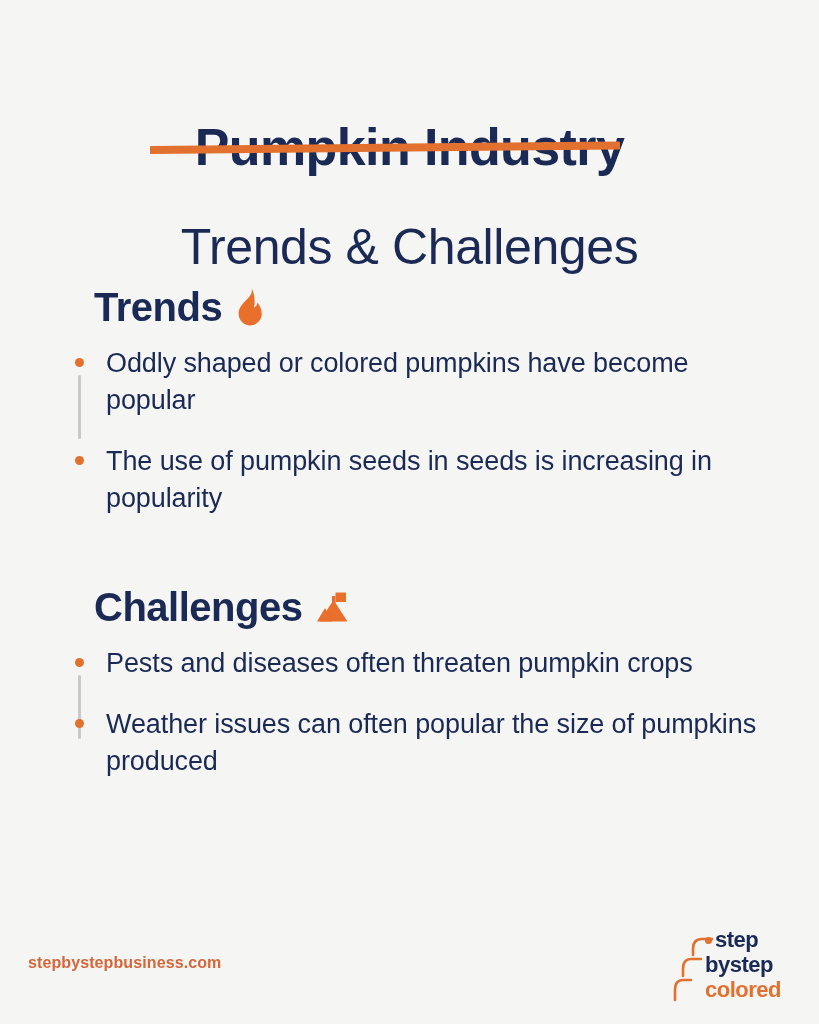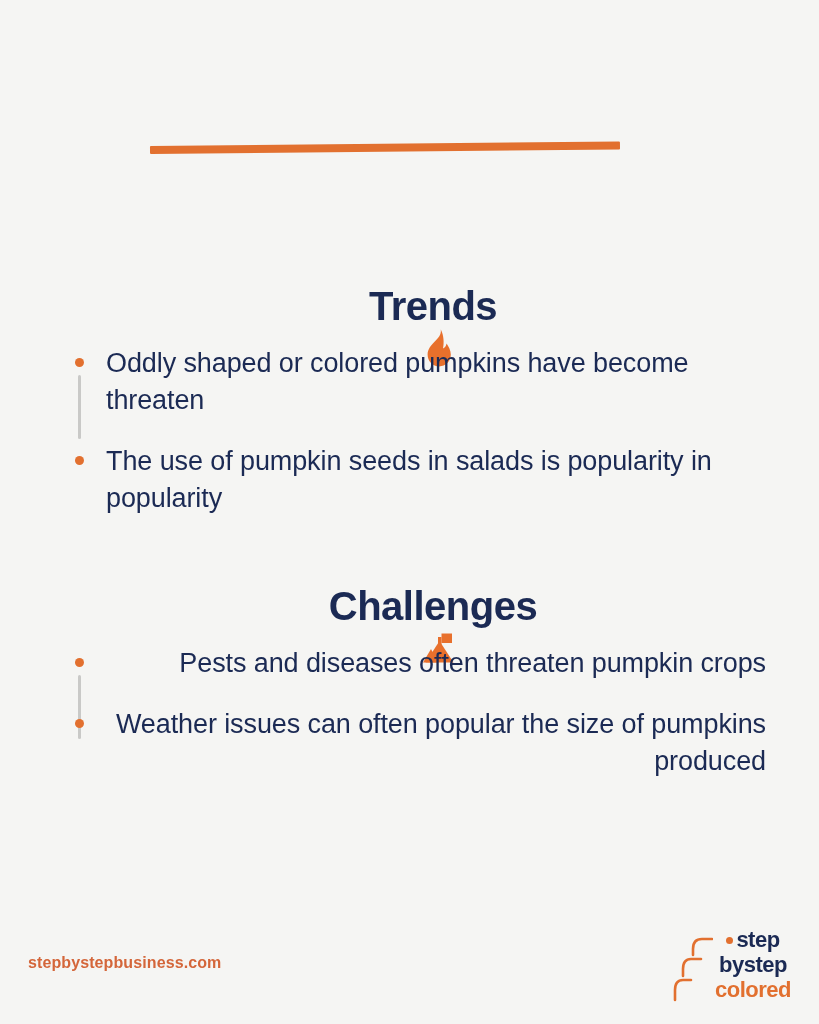--- a/index.html
+++ b/index.html
@@ -63,29 +63,28 @@
     white-space: nowrap;
   }
 
   
   .section {
     position: absolute;
     left: 72px;
     width: 700px;
   }
   .section-trends { top: 283px; }
-  .section-challenges { top: 583px; text-align: right; }
+  .section-challenges { top: 583px; }
 
   .section-head {
     display: flex;
     align-items: center;
     margin-left: 22px;
     margin-bottom: 14px;
     height: 48px;
-    flex-direction: column;
   }
   .section-head-label {
     font-size: 40px;
     font-weight: bold;
     color: #1b2a54;
     letter-spacing: -0.5px;
     line-height: 46px;
   }
   .section-emoji {
     margin-left: 12px;
@@ -156,21 +155,21 @@
   .logo-mark {
     position: absolute;
     left: 0;
     top: 0;
   }
   .logo-text {
     position: absolute;
     left: 34px;
     top: 0;
     width: 96px;
-    text-align: center;
+    text-align: left;
   }
   .logo-line {
     display: block;
     line-height: 23px;
     white-space: nowrap;
   }
   .logo-word-navy {
     font-size: 22px;
     font-weight: bold;
     color: #1b2a54;
@@ -190,40 +189,44 @@
     background: #e2702f;
     vertical-align: 3px;
     margin-right: 3px;
   }
 </style>
 </head>
 <body>
 
 <div class="page">
 
+  <div class="header">
+    <h1 class="title-main">Pumpkin Industry</h1>
+    <span class="title-sub">Trends &amp; Challenges</span>
+  </div>
   <div class="title-underline"></div>
 
   <div class="section section-trends">
     <div class="section-head">
       <span class="section-head-label">Trends</span>
       <span class="section-emoji">
         <svg width="32" height="38" viewBox="0 0 32 38" aria-hidden="true">
           <path d="M17.8 0.6 C18.4 6.0 15.2 9.0 12.0 12.2 C8.2 16.0 4.6 20.0 4.6 25.4 C4.6 32.2 9.8 37.4 16.2 37.4 C22.6 37.4 27.8 32.2 27.8 25.6 C27.8 21.2 25.6 17.8 23.6 14.6 C23.1 17.2 21.8 19.0 20.0 19.6 C21.2 14.2 20.8 6.2 17.8 0.6 Z" fill="#e8702c"></path>
         </svg>
       </span>
     </div>
     <ul class="bullets">
       <li class="bullet-item">
         <span class="bullet-dot"></span>
         <span class="bullet-connector"></span>
-        <span class="bullet-text">Oddly shaped or colored pumpkins have become threaten</span>
-      </li>
-      <li class="bullet-item">
-        <span class="bullet-dot"></span>
-        <span class="bullet-text">The use of pumpkin seeds in salads is popularity in popularity</span>
+        <span class="bullet-text">Oddly shaped or colored pumpkins have become popular</span>
+      </li>
+      <li class="bullet-item">
+        <span class="bullet-dot"></span>
+        <span class="bullet-text">The use of pumpkin seeds in seeds is increasing in popularity</span>
       </li>
     </ul>
   </div>
 
   <div class="section section-challenges">
     <div class="section-head">
       <span class="section-head-label">Challenges</span>
       <span class="section-emoji">
         <svg width="38" height="38" viewBox="0 0 38 38" aria-hidden="true">
           <path d="M18.0 8.0 L18.0 33.0 L21.5 33.0 L21.5 8.0 Z" fill="#e8702c"></path>

